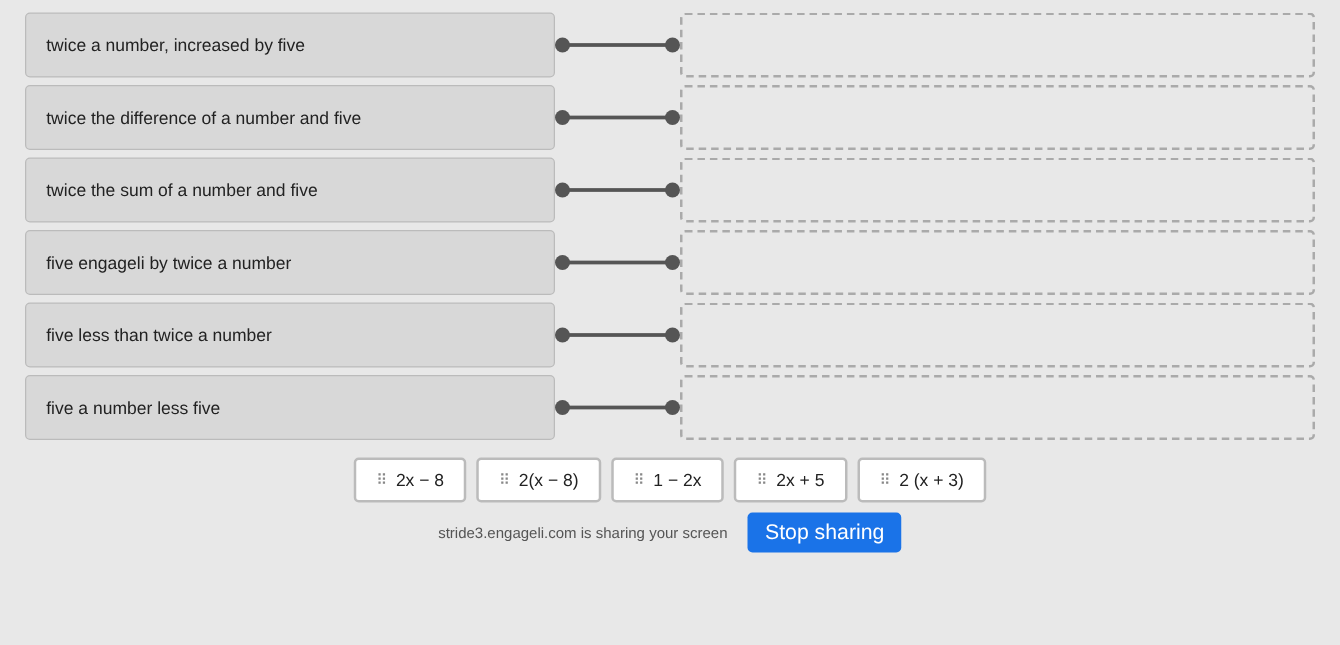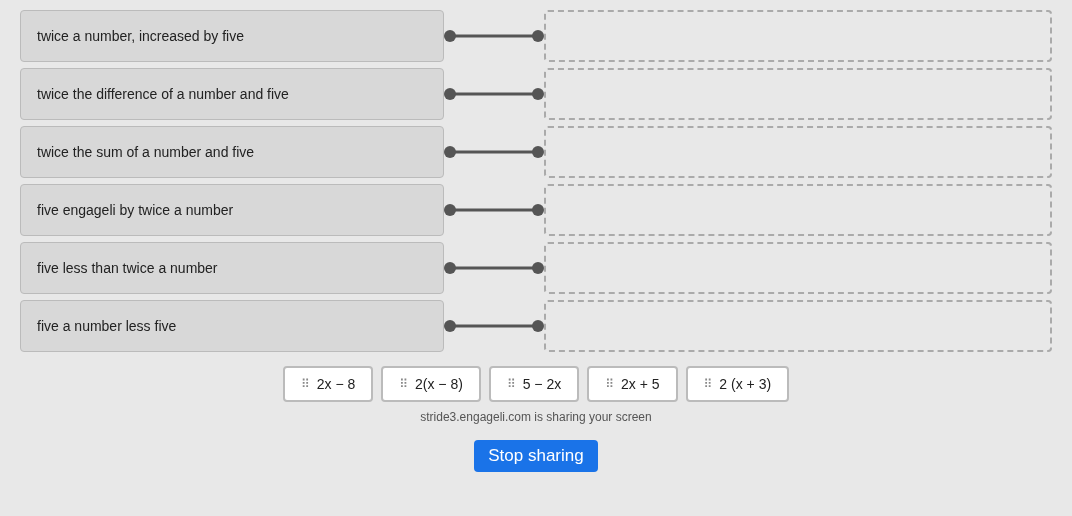--- a/index.html
+++ b/index.html
@@ -139,21 +139,20 @@
 
     .footer-bar {
       display: flex;
       align-items: center;
       justify-content: center;
       width: 100%;
       margin-top: 8px;
       font-size: 12px;
       color: #555;
       gap: 16px;
-      flex-direction: column;
     }
 
     .stop-sharing-btn {
       background: #1a73e8;
       color: #fff;
       border: none;
       border-radius: 4px;
       padding: 6px 14px;
       font-size: 17px;
       cursor: pointer;
@@ -235,21 +234,21 @@
 <div class="answer-tile" draggable="true">
       <span class="drag-dots">⠿</span>
       <span>2x − 8</span>
     </div>
     <div class="answer-tile" draggable="true">
       <span class="drag-dots">⠿</span>
       <span>2(x − 8)</span>
     </div>
     <div class="answer-tile" draggable="true">
       <span class="drag-dots">⠿</span>
-      <span>5 − 2x</span>
+      <span>1 − 2x</span>
     </div>
     <div class="answer-tile" draggable="true">
       <span class="drag-dots">⠿</span>
       <span>2x + 5</span>
     </div>
     <div class="answer-tile" draggable="true">
       <span class="drag-dots">⠿</span>
       <span>2 (x + 3)</span>
     </div>
   </div>

